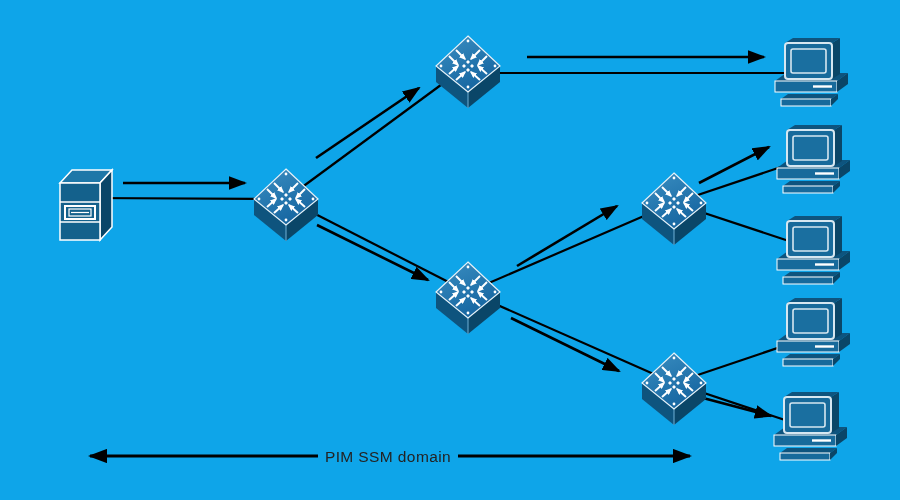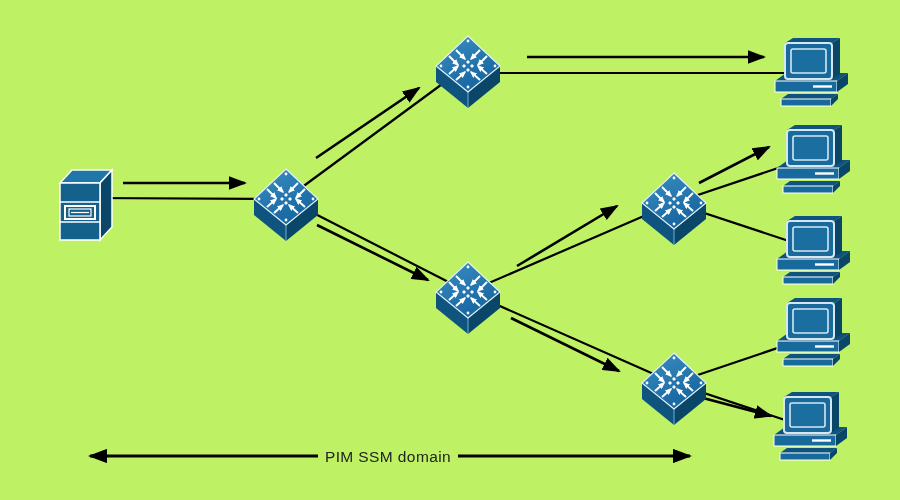--- a/index.html
+++ b/index.html
@@ -8,21 +8,21 @@
     background: #ffffff;
     width: 900px;
     height: 500px;
     overflow: hidden;
     font-family: "Liberation Sans", sans-serif;
   }
   #stage {
     position: relative;
     width: 900px;
     height: 500px;
-    background: #bef264;
+    background: #0ea5e9;
   }
   svg { display: block; }
   .link   { stroke: #000000; stroke-width: 2.2; fill: none; }
   .flow   { stroke: #000000; stroke-width: 2.6; fill: none; }
   .span-line { stroke: #000000; stroke-width: 2.8; fill: none; }
   .rarrow { stroke: #ffffff; stroke-width: 2; fill: none; }
   .domain-label {
     font-family: "Liberation Sans", sans-serif;
     font-size: 15.5px;
     letter-spacing: 0.4px;

